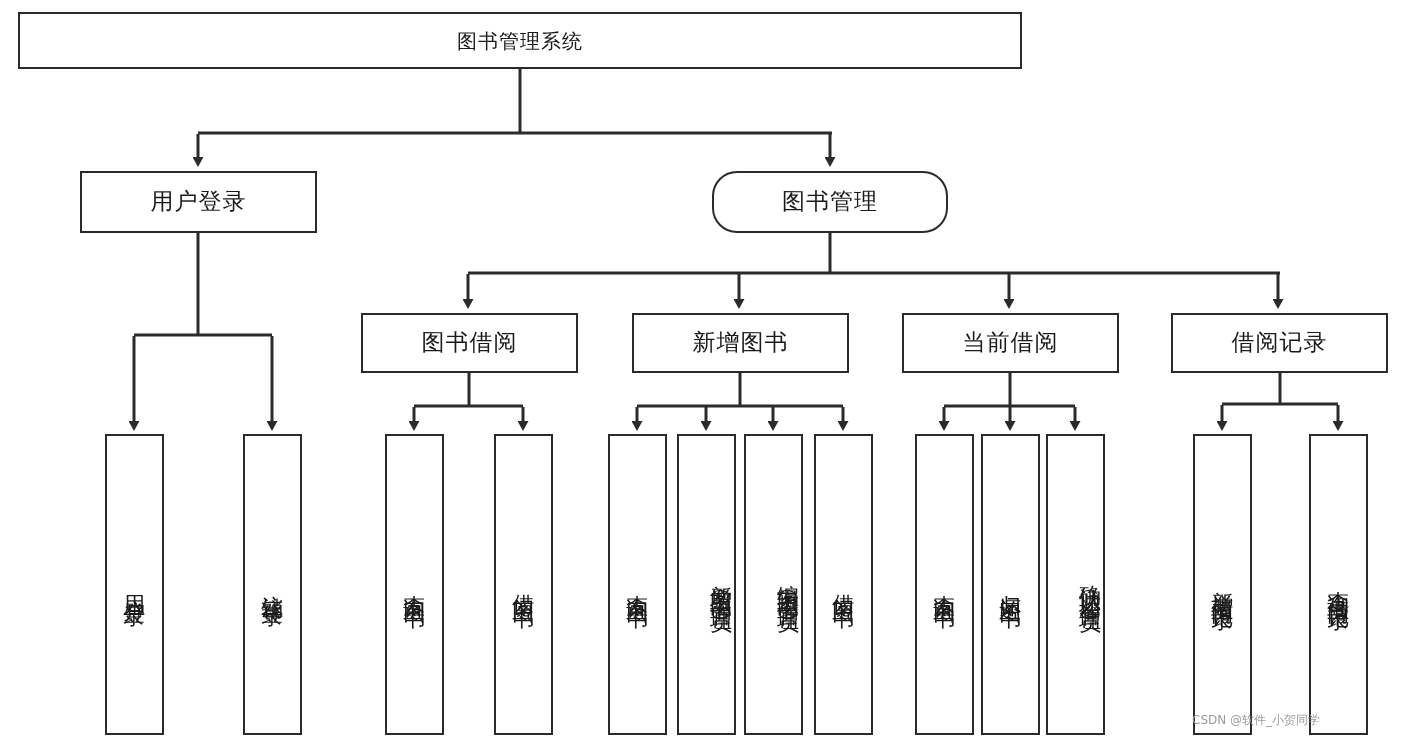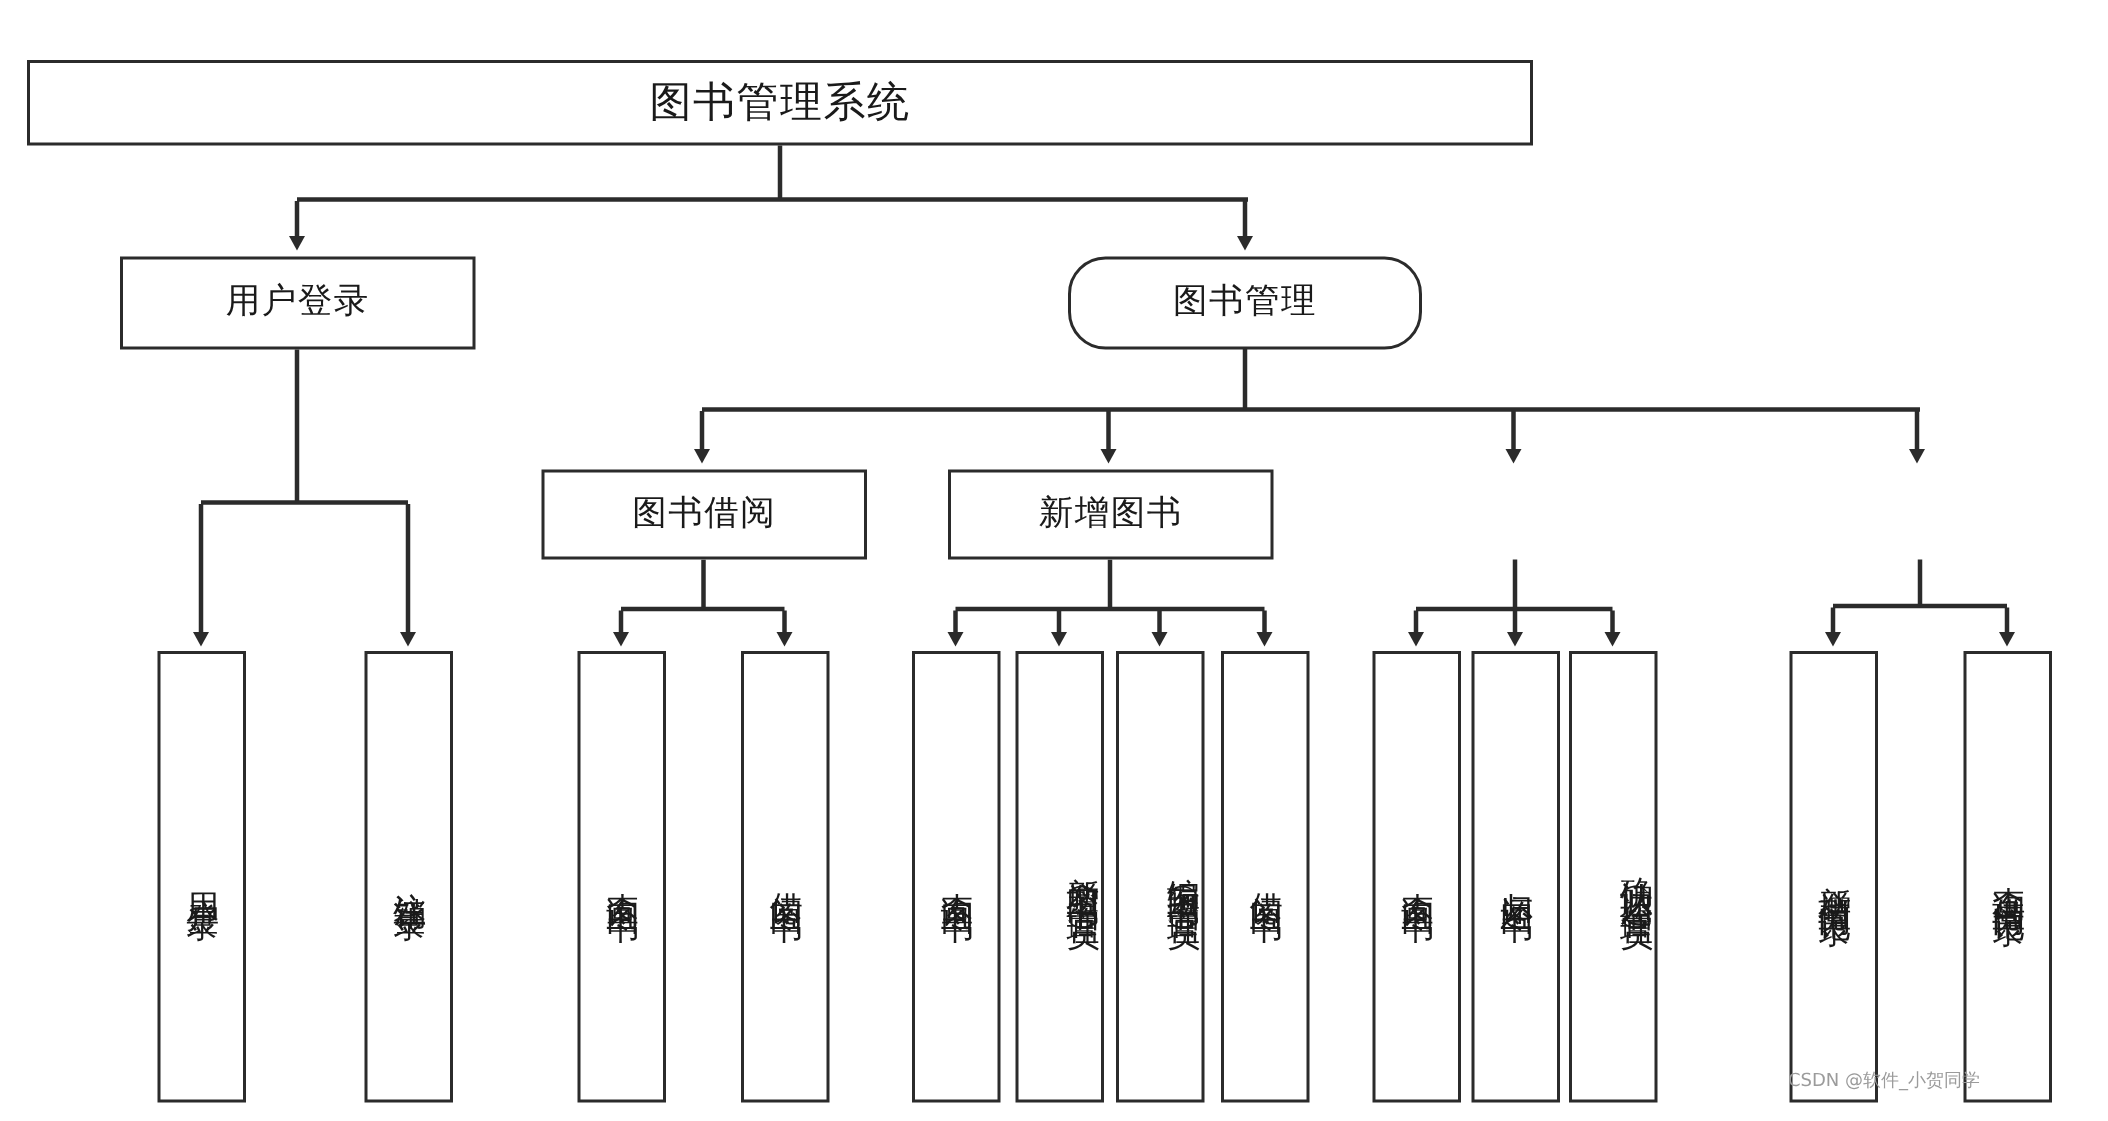--- a/index.html
+++ b/index.html
@@ -37,22 +37,21 @@
     color: #1a1a1a;
     z-index: 2;
   }
   .node.h {
     font-size: 23px;
     letter-spacing: 1px;
     line-height: 1.1;
     text-align: center;
   }
   .node.root {
-    font-size: 28px;
-    margin-top: 28px;
+    font-size: 20px;
   }
   .node.v {
     font-size: 22px;
     writing-mode: vertical-rl;
     text-orientation: upright;
     letter-spacing: 4px;
     line-height: 1.15;
     padding: 8px 0;
     align-items: flex-start;
     justify-content: center;
@@ -141,20 +140,26 @@
   <div class="node h" style="left:712px; top:171px; width:236px; height:62px;border-radius:25px;">
     <span>图书管理</span>
   </div>
 
   <div class="node h" style="left:361px; top:313px; width:217px; height:60px;">
     <span>图书借阅</span>
   </div>
   <div class="node h" style="left:632px; top:313px; width:217px; height:60px;">
     <span>新增图书</span>
   </div>
+  <div class="node h" style="left:902px; top:313px; width:217px; height:60px;">
+    <span>当前借阅</span>
+  </div>
+  <div class="node h" style="left:1171px; top:313px; width:217px; height:60px;">
+    <span>借阅记录</span>
+  </div>
 
   <div class="node v leafstart" style="left:105px; top:434px; width:59px; height:301px;">
     <span class="vtext">用户登录</span>
   </div>
   <div class="node v leafstart" style="left:243px; top:434px; width:59px; height:301px;">
     <span class="vtext">注销登录</span>
   </div>
 
   <div class="node v leafstart" style="left:385px; top:434px; width:59px; height:301px;">
     <span class="vtext">查询图书</span>

